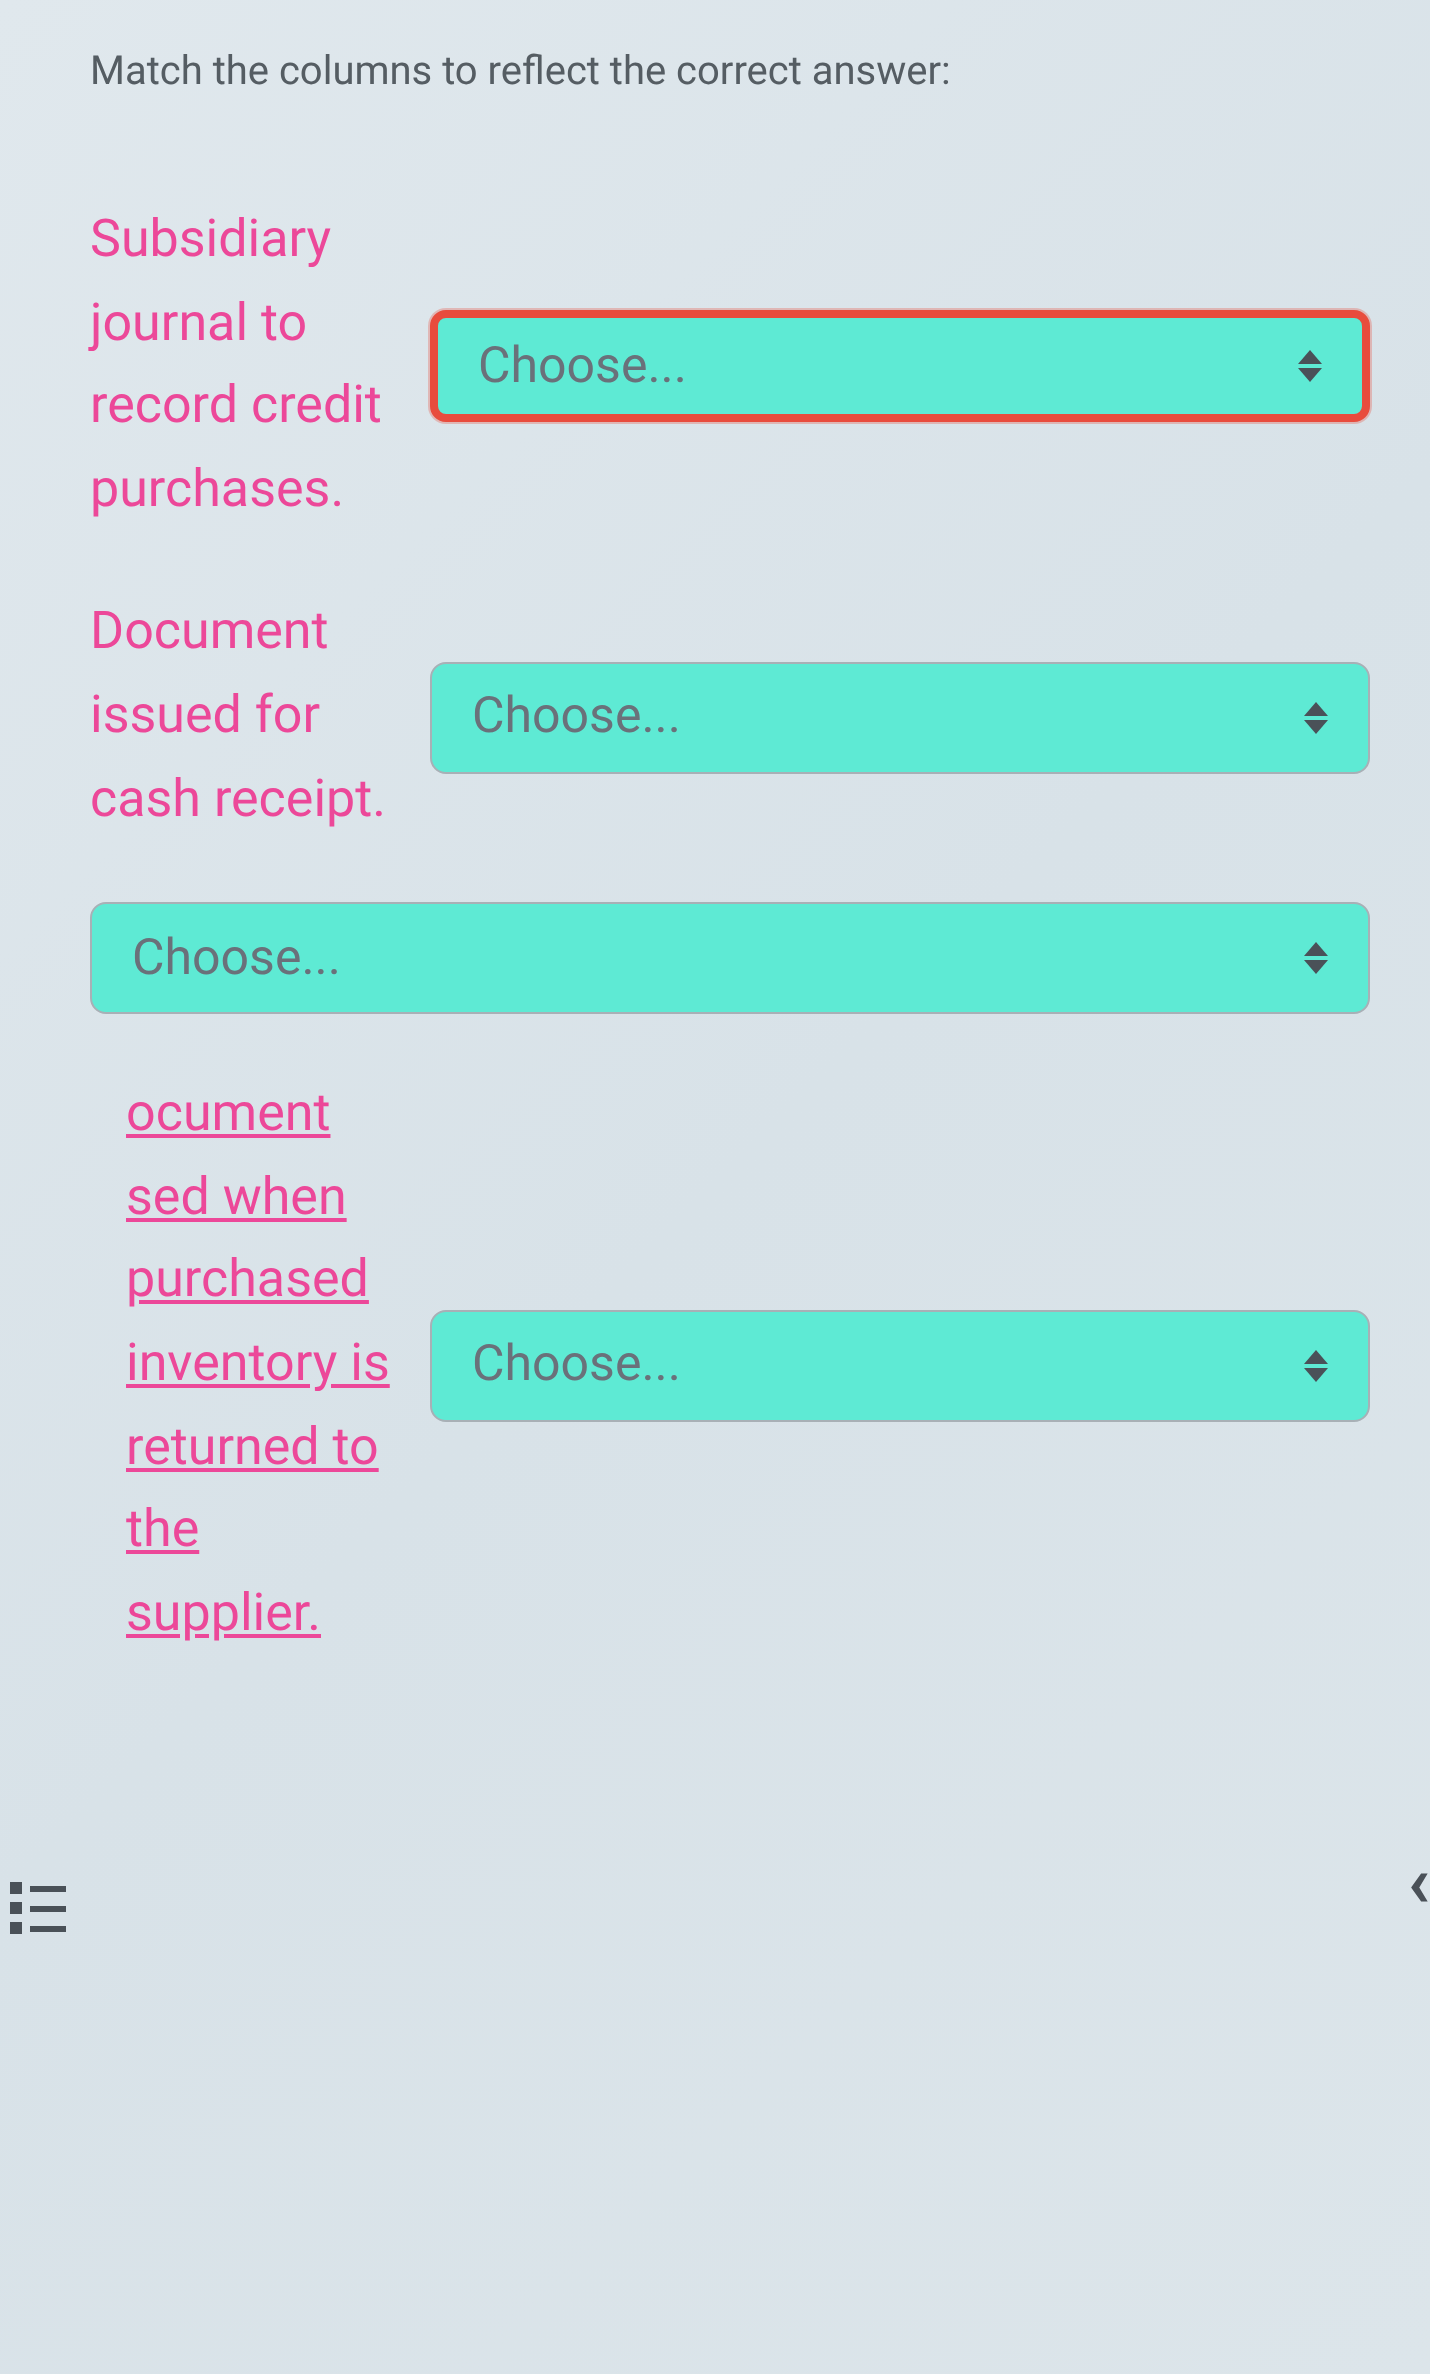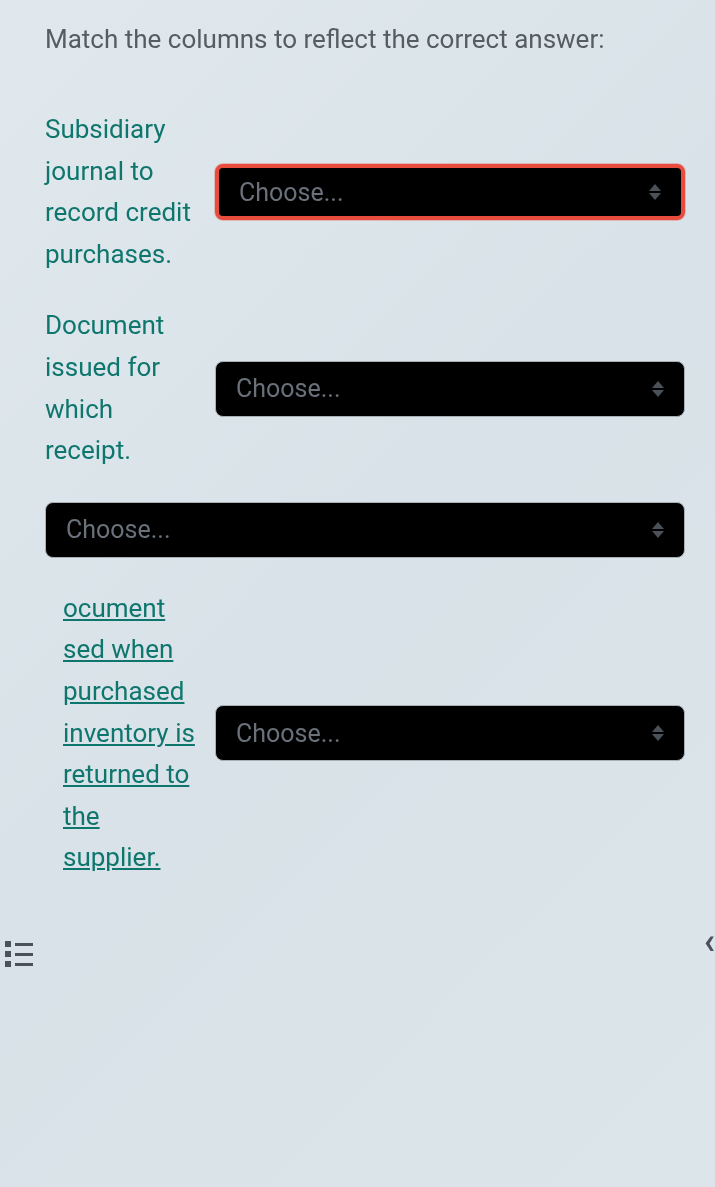--- a/index.html
+++ b/index.html
@@ -11,49 +11,49 @@
       width: 715px;
       height: 1187px;
       background: linear-gradient(135deg, #e0e8ed 0%, #d8e2e8 50%, #dce5ea 100%);
       font-family: -apple-system, BlinkMacSystemFont, 'Segoe UI', Roboto, sans-serif;
       color: #555d63;
       padding: 20px 30px;
       position: relative;
       overflow: hidden;
     }
     .instruction {
-      font-size: 26px;
+      font-size: 20px;
       color: #555d63;
       line-height: 1.5;
       margin-bottom: 50px;
       padding-left: 15px;
     }
     .row {
       display: flex;
       align-items: center;
       margin-bottom: 30px;
       gap: 20px;
       padding-left: 15px;
     }
     .label-col {
       width: 150px;
       flex-shrink: 0;
       font-size: 26px;
-      color: #0f766e;
+      color: #ec4899;
       line-height: 1.6;
     }
     .dropdown-col {
       flex: 1;
       display: flex;
       align-items: center;
     }
     .dropdown {
       width: 100%;
       height: 56px;
-      background: #000000;
+      background: #5eead4;
       border: 1.5px solid #a8b0b6;
       border-radius: 8px;
       display: flex;
       align-items: center;
       justify-content: space-between;
       padding: 0 20px;
       font-size: 25px;
       color: #6a717a;
       cursor: pointer;
     }
@@ -131,21 +131,21 @@
   <div class="label-col">Subsidiary journal to record credit purchases.</div>
   <div class="dropdown-col">
     <div class="dropdown highlighted">
       <span>Choose...</span>
       <span class="sort-icon"></span>
     </div>
   </div>
 </div>
 
 <div class="row">
-  <div class="label-col">Document issued for which receipt.</div>
+  <div class="label-col">Document issued for cash receipt.</div>
   <div class="dropdown-col">
     <div class="dropdown">
       <span>Choose...</span>
       <span class="sort-icon"></span>
     </div>
   </div>
 </div>
 
 <div class="row">
   <div class="dropdown-col">

